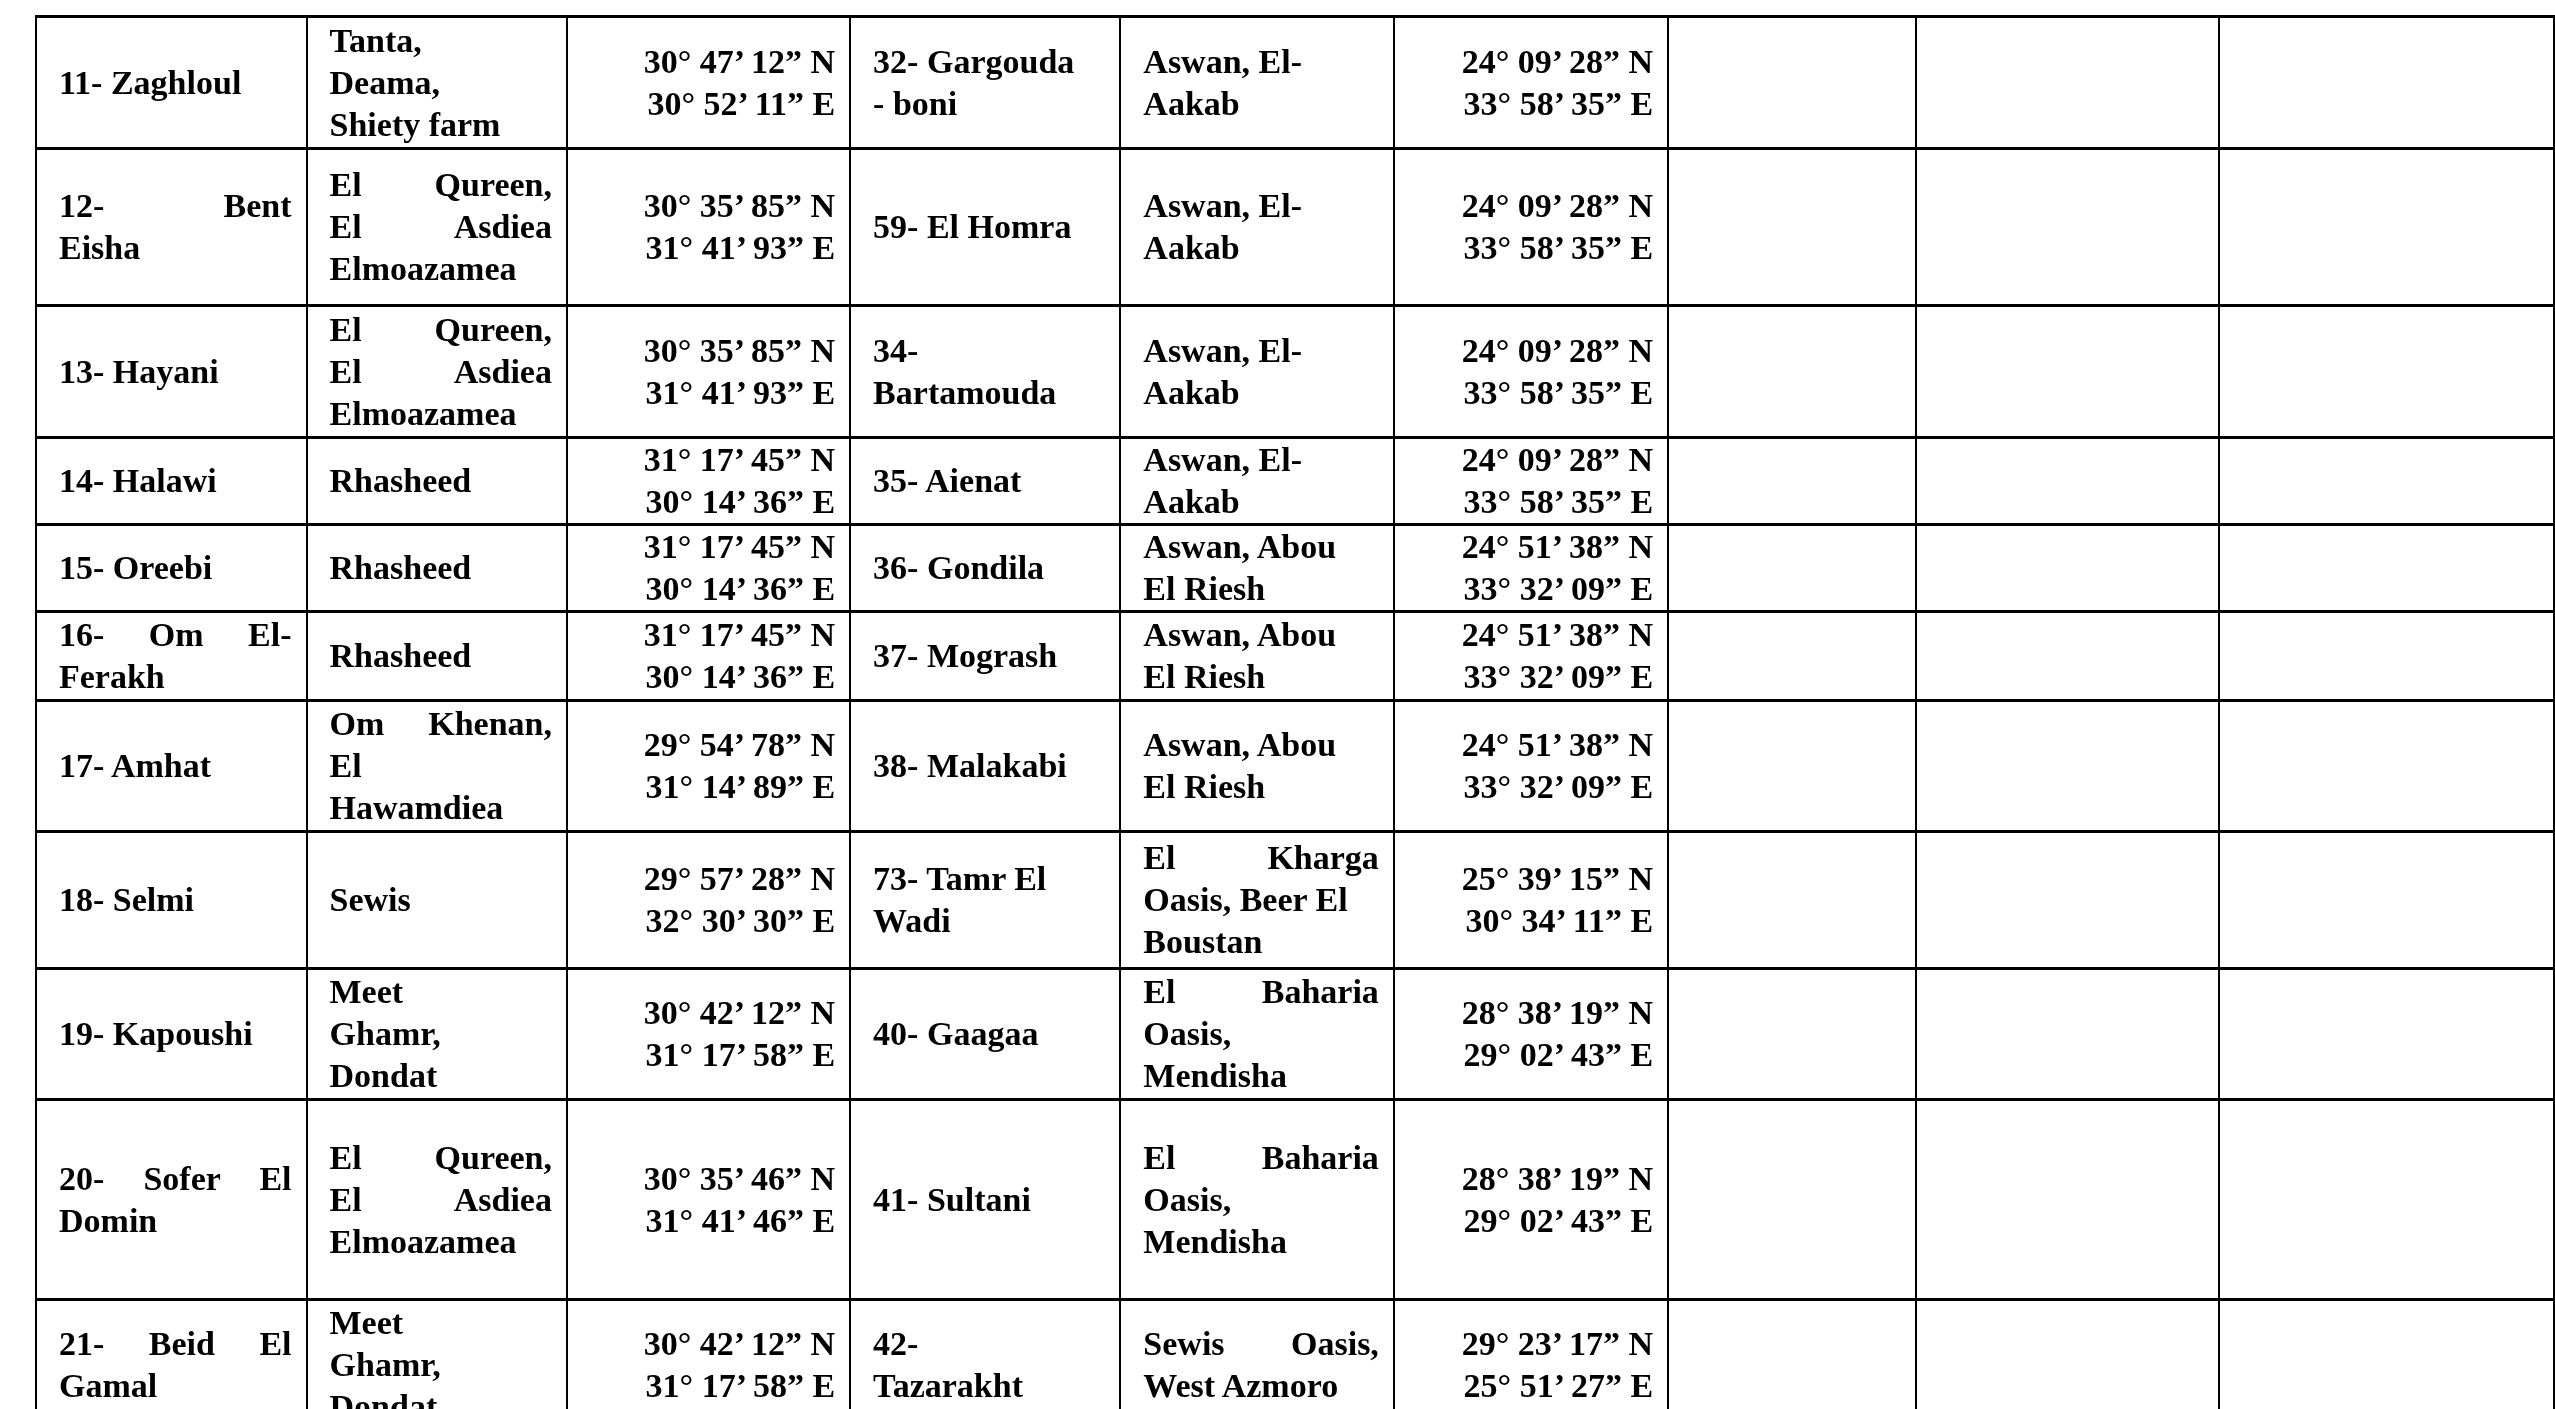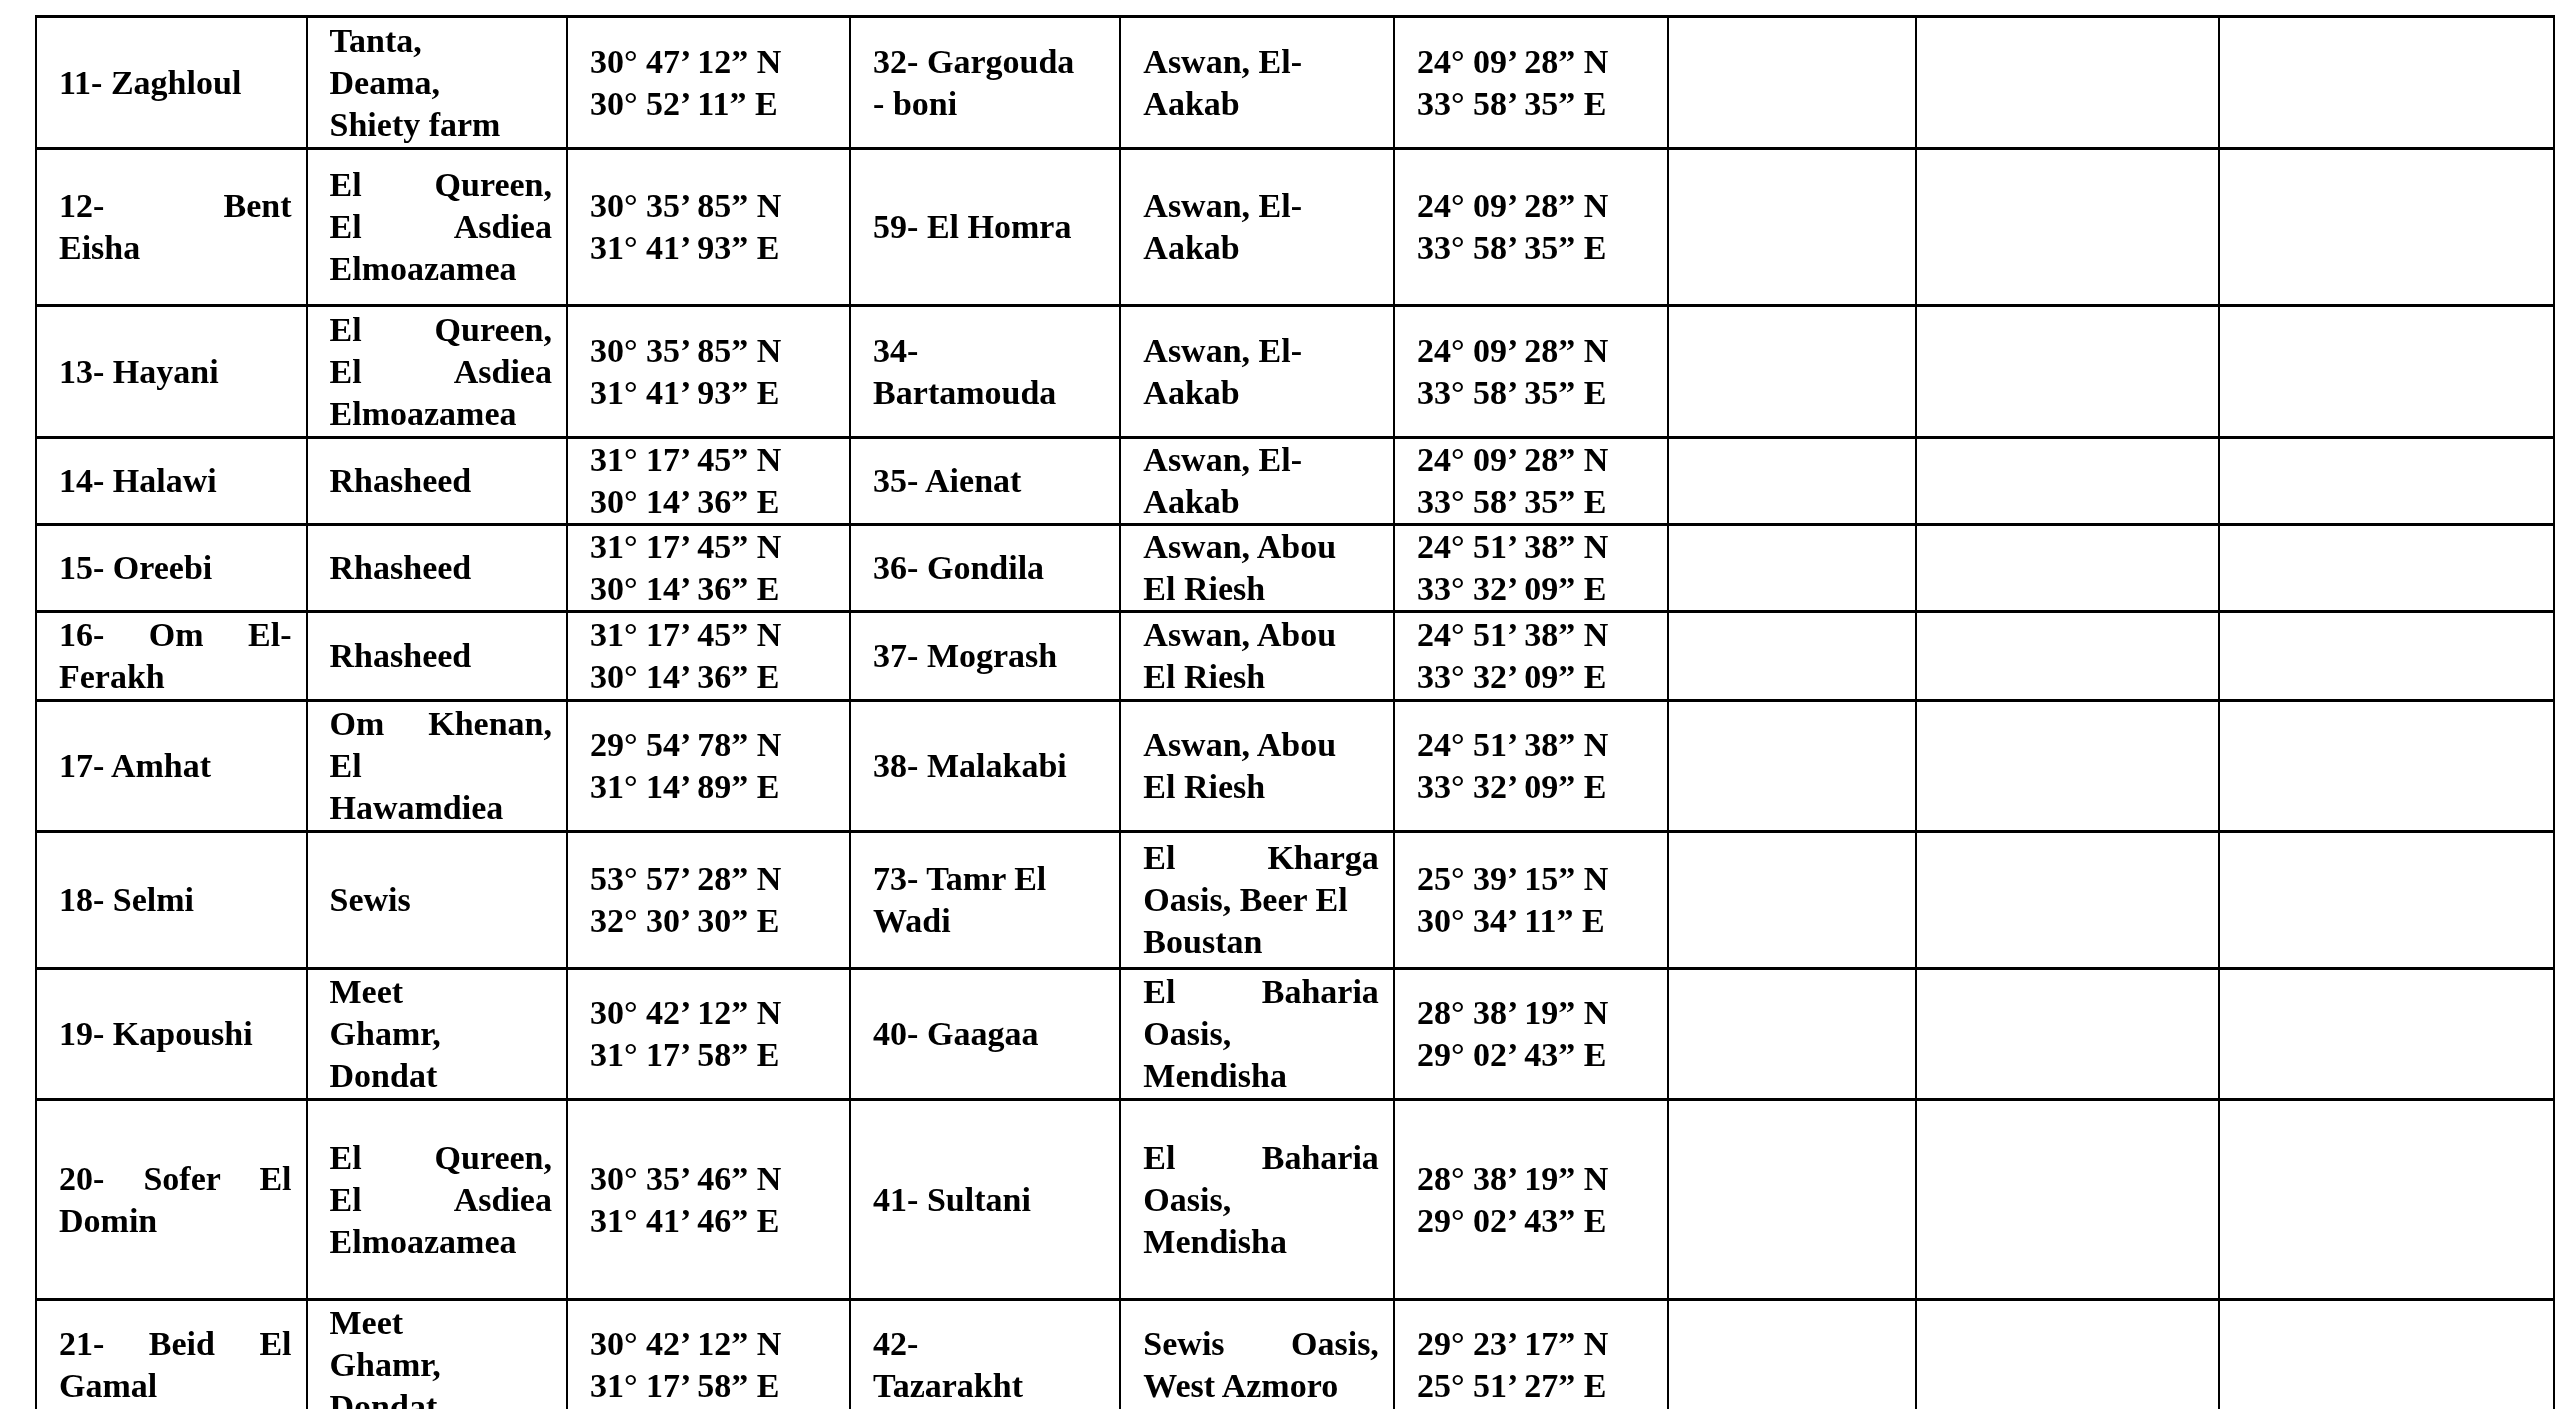--- a/index.html
+++ b/index.html
@@ -43,21 +43,21 @@
     vertical-align: middle;
     box-sizing: border-box;
     overflow: hidden;
   }
   td.name, td.loc {
     text-align: justify;
     text-align-last: left;
   }
   td.top { vertical-align: top; padding-top: 2px; }
   td.coord {
-    text-align: left;
+    text-align: right;
     padding: 0 8px;
     white-space: nowrap;
   }
   td.empty { padding: 0; }
   td.last { border-right: none; }
   .line { display: block; }
   .just {
     display: block;
     text-align: justify;
     text-align-last: justify;
@@ -283,21 +283,21 @@
       </tr>
 
       <tr style="height:137px">
         <td class="name">
             <span class="line">18- Selmi</span>
           </td>
         <td class="loc">
             <span class="line">Sewis</span>
           </td>
         <td class="coord">
-            <span class="line">53° 57’ 28” N</span>
+            <span class="line">29° 57’ 28” N</span>
             <span class="line">32° 30’ 30” E</span>
           </td>
         <td class="name">
             <span class="line">73- Tamr El</span>
             <span class="line">Wadi</span>
           </td>
         <td class="loc">
             <span class="just">El Kharga</span>
             <span class="line">Oasis, Beer El</span>
             <span class="line">Boustan</span>

